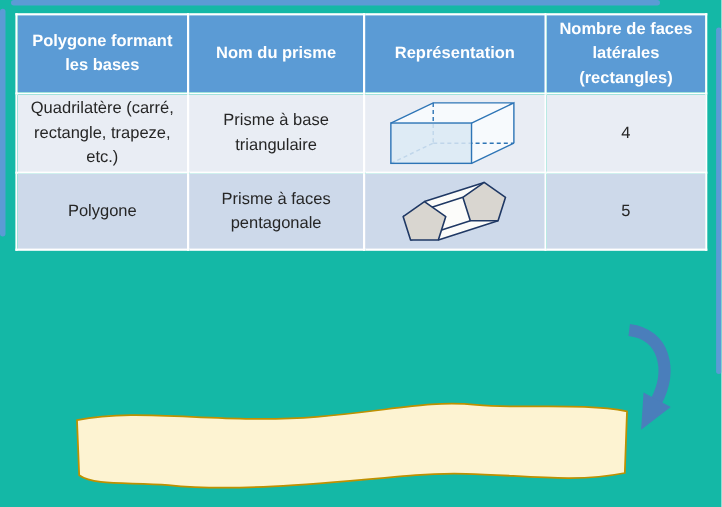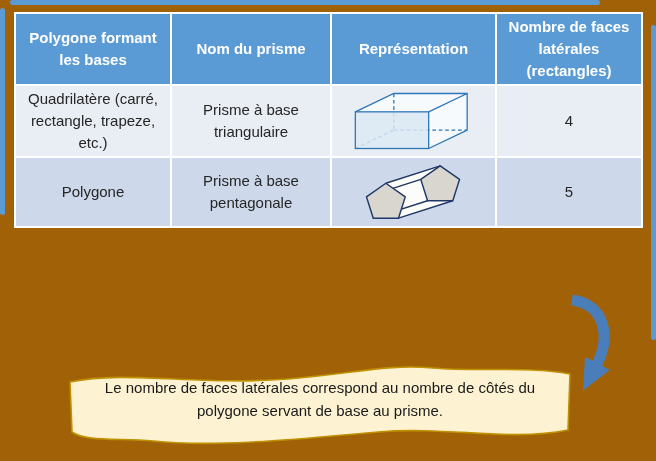--- a/index.html
+++ b/index.html
@@ -1,17 +1,17 @@
 <!DOCTYPE html>
 <html><head>
 <meta charset="utf-8">
 <style>
   html,body{margin:0;padding:0;background:#fff;}
   #canvas{
-    position:relative;width:656px;height:461px;overflow:hidden;background:#a16207;
+    position:relative;width:656px;height:461px;overflow:hidden;background:#14b8a6;
     font-family:"Liberation Sans","DejaVu Sans",sans-serif;color:#262626;
   }
   
   .frame-seg{position:absolute;background:#5b9bd5;border-radius:3px;}
   #frame-top{left:10px;top:0;width:590px;height:5px;}
   #frame-left{left:0;top:8px;width:5px;height:207px;}
   #frame-right{right:0;top:25px;width:5px;height:315px;}
 
   table.prisms{
     position:absolute;left:14px;top:12px;border-collapse:collapse;table-layout:fixed;
@@ -76,21 +76,21 @@
             <rect x="6" y="26" width="80" height="40" fill="#d9e7f3" fill-opacity="0.85"></rect>
             <path d="M6,26 L48,6 L128,6 M86,26 L128,6 L128,46 M86,66 L128,46"></path>
           </g>
         </svg>
       </td>
       <td class="faces-cell">4</td>
     </tr>
 
     <tr class="row-a" style="height:68px">
       <td>Polygone</td>
-      <td>Prisme à base pentagonale</td>
+      <td>Prisme à faces pentagonale</td>
       <td class="shape-cell">
         <svg width="125" height="64" viewBox="0 0 125 66">
           <polygon points="14,38 34,24 90,6 110,20 103,42 47,60 21,60" fill="#fcfcfa"></polygon>
           <g stroke="#1f3864" stroke-width="1.5" fill="none">
             <path d="M14,38 L70,20 M34,24 L90,6 M21,60 L77,42 M47,60 L103,42"></path>
             <polygon points="14,38 34,24 54,38 47,60 21,60" fill="#d9d6d0" stroke-linejoin="round"></polygon>
             <polygon points="70,20 90,6 110,20 103,42 77,42" fill="#d9d6d0" stroke-linejoin="round"></polygon>
           </g>
         </svg>
       </td>
@@ -98,21 +98,20 @@
     </tr>
 
   </tbody>
     </table>
 
   <div id="note-box">
     <svg width="524" height="86" viewBox="0 0 524 86">
       <path d="M 12,20 C 70,8 140,24 230,17 C 300,11 330,2 375,6 C 420,10 470,4 512,12
                L 510,68 C 450,80 390,64 320,70 C 250,76 160,86 95,79 C 60,76 28,80 14,70 Z" fill="#fdf3d2" stroke="#bf9000" stroke-width="1.6"></path>
     </svg>
-    <div id="note-text">Le nombre de faces latérales correspond au nombre de côtés du polygone servant de base au prisme.</div>
   </div>
 
   <svg id="curve-arrow" width="70" height="108" viewBox="0 0 70 108">
     <defs>
       <marker id="ah" markerUnits="userSpaceOnUse" markerWidth="36" markerHeight="32" refX="5" refY="16" orient="auto">
         <path d="M2,2 L33,16 L2,30 Z" fill="#4a7ebb"></path>
       </marker>
     </defs>
     <path d="M 20,10 C 52,14 60,46 44,76" fill="none" stroke="#4a7ebb" stroke-width="11" marker-end="url(#ah)"></path>
   </svg>

